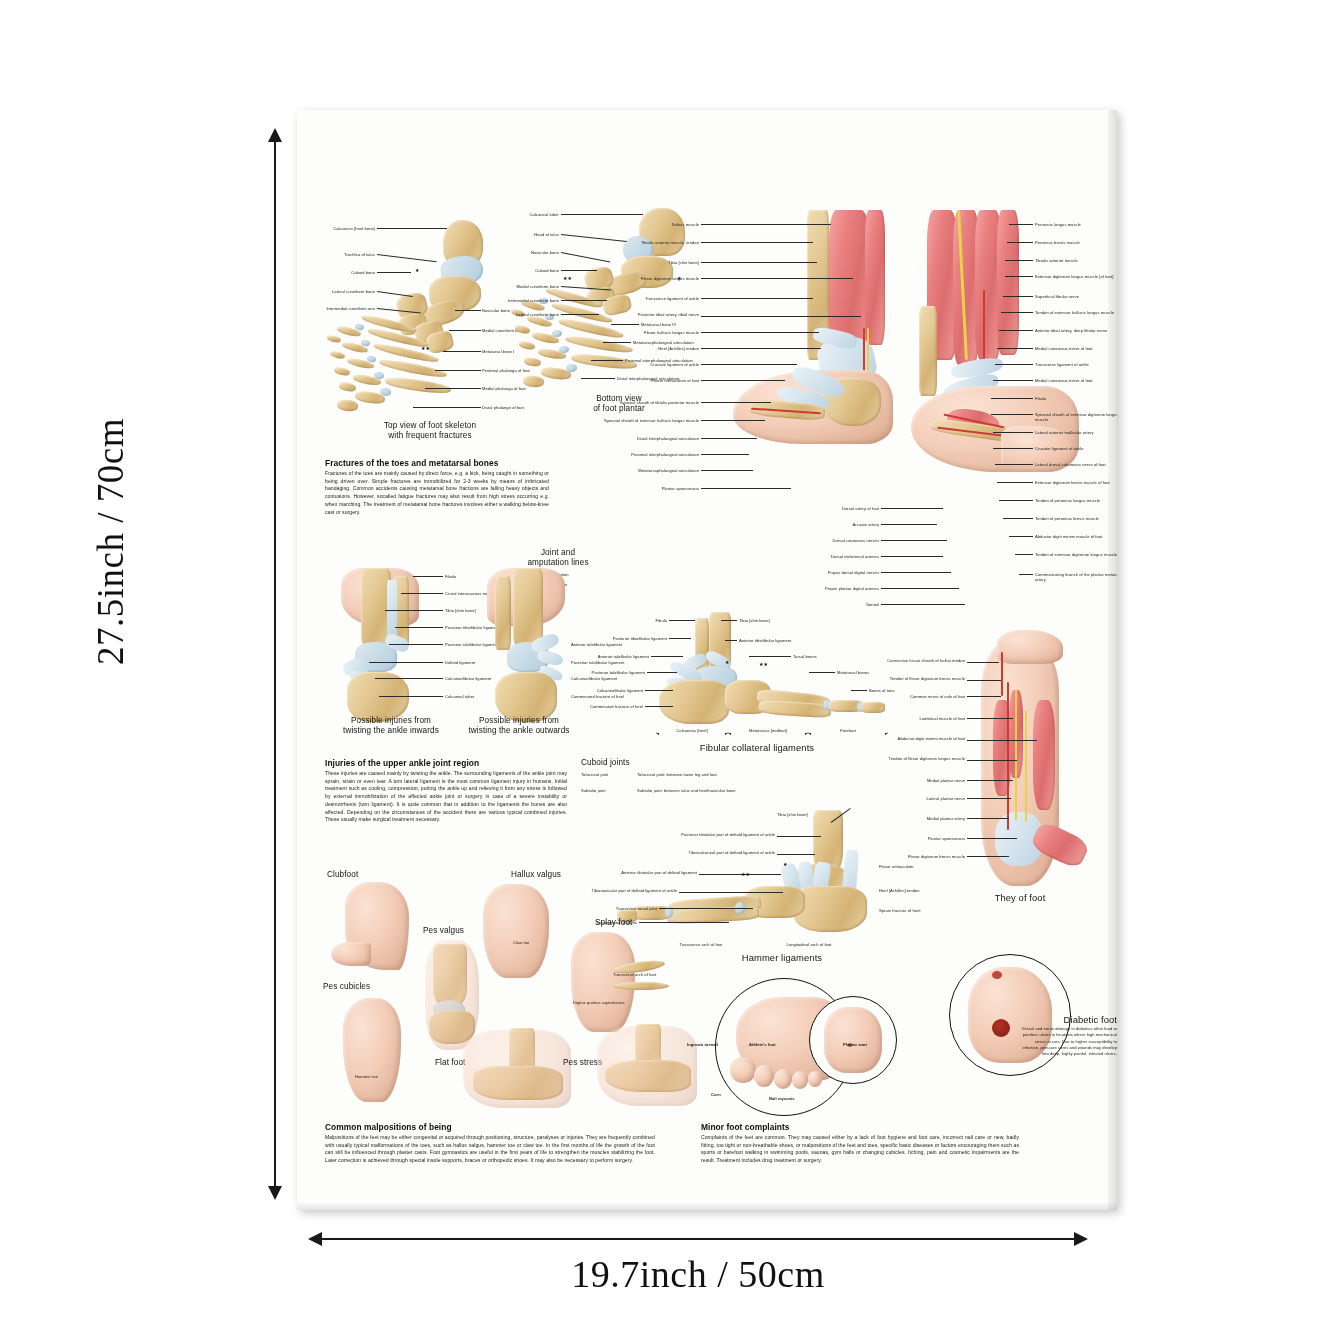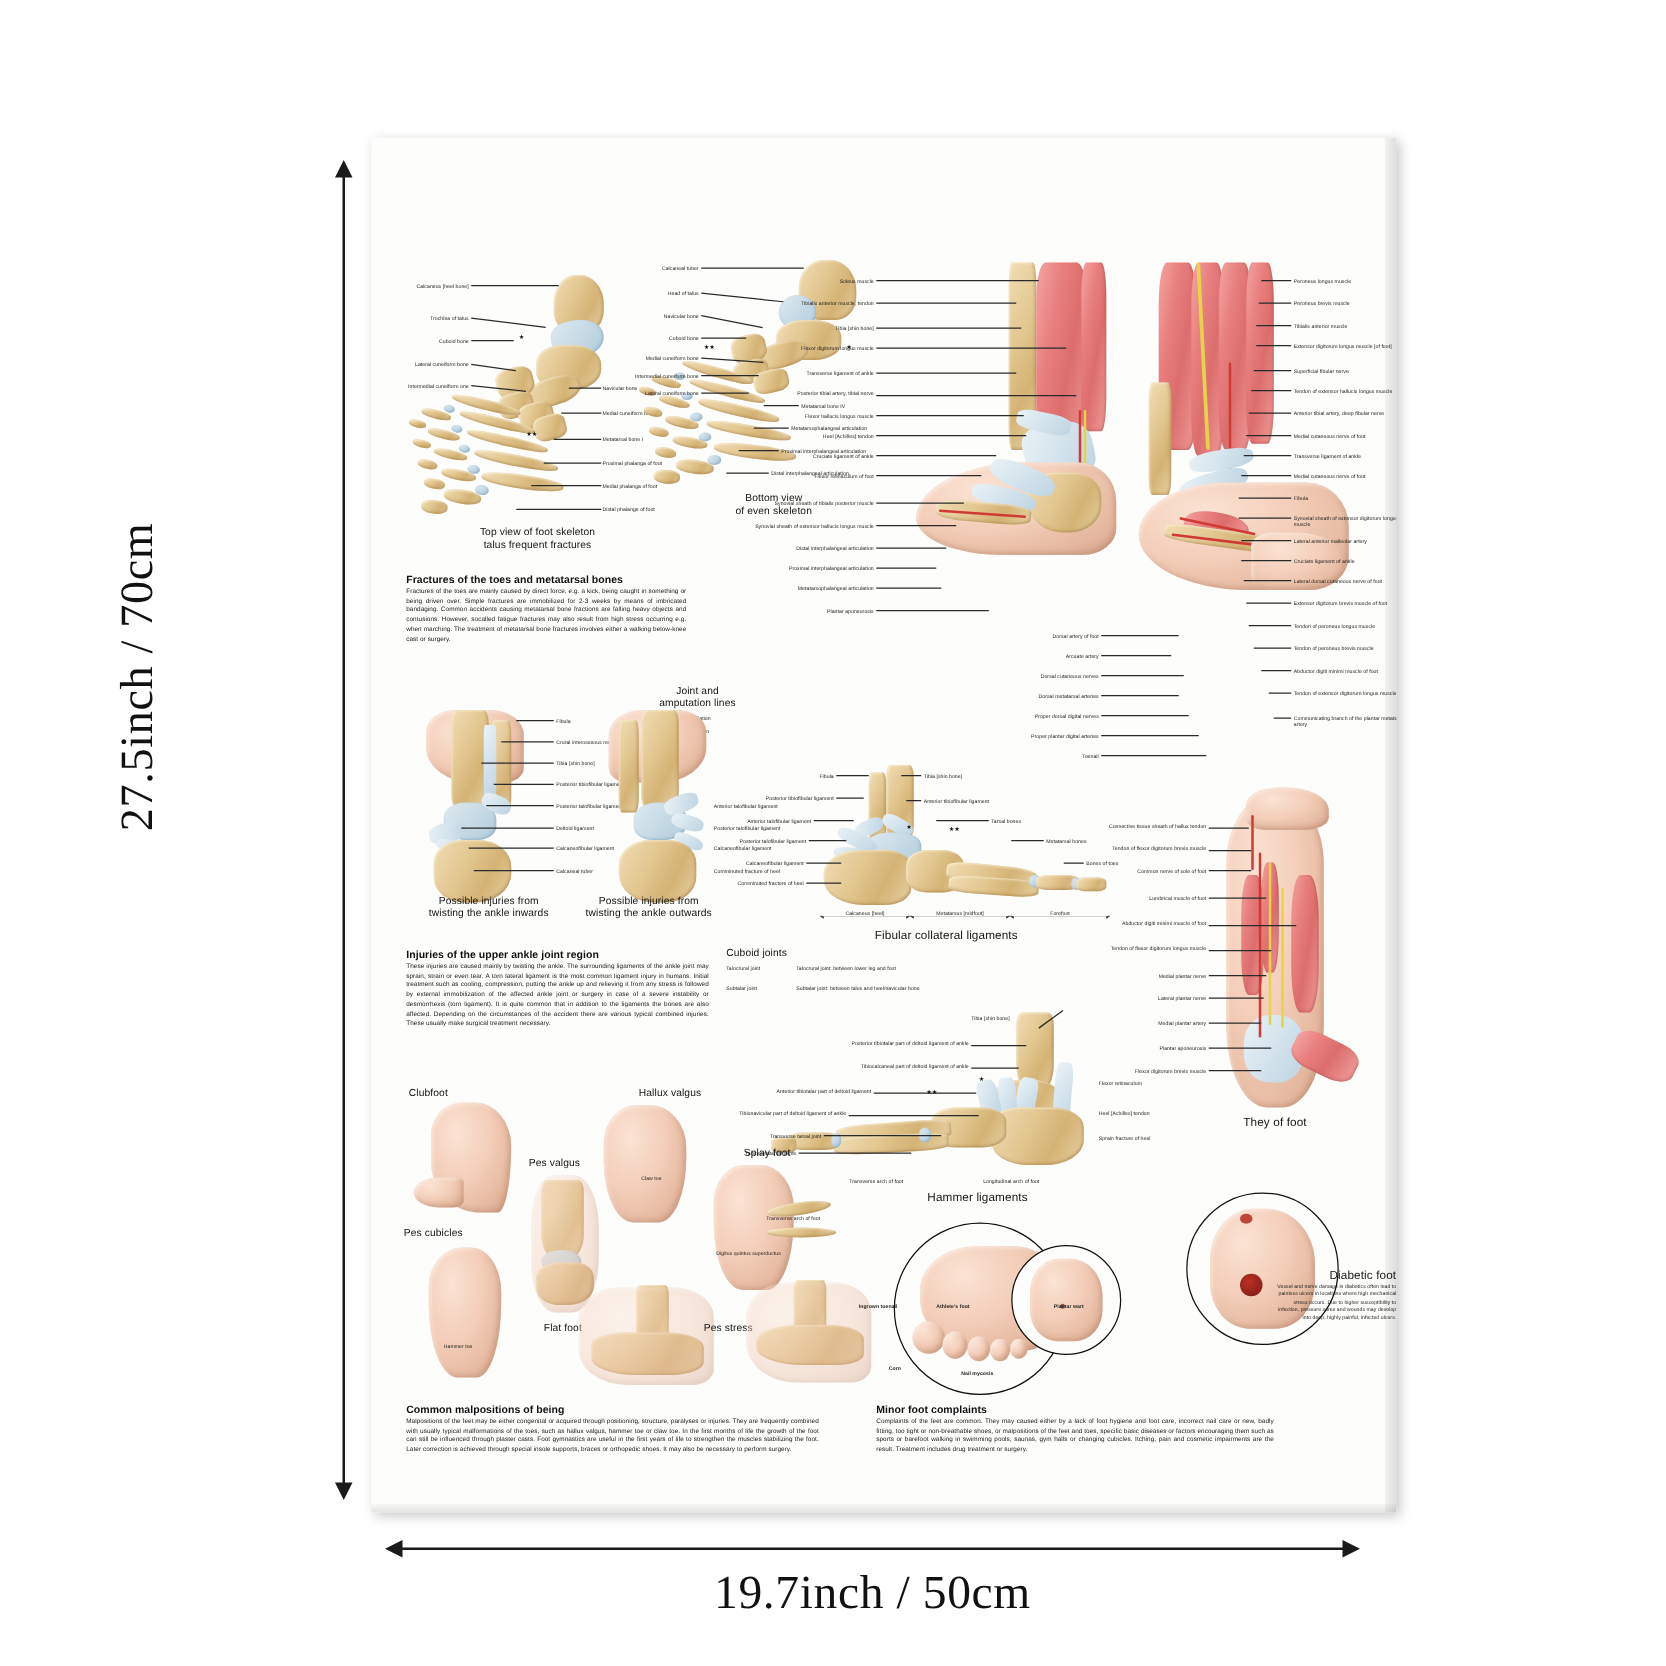--- a/index.html
+++ b/index.html
@@ -166,21 +166,21 @@
     <div class="lbl l" style="left:157px;top:170px;width:70px;">Medial phalanga of foot</div>
     <div class="lead" style="left:100px;top:172px;width:56px;"></div>
     <div class="lbl l" style="left:157px;top:189px;width:70px;">Distal phalange of foot</div>
     <div class="lead" style="left:88px;top:191px;width:68px;"></div>
 
     <div class="star" style="left:90px;top:52px;">★</div>
     <div class="star" style="left:96px;top:130px;">★★</div>
 
     <div class="cap" style="left:10px;top:205px;width:190px;">
       <span>Top view of foot skeleton</span><br>
-      <span>talus frequent fractures</span>
+      <span>with frequent fractures</span>
     </div>
   </div>
 
   <div class="fig" style="left:214px;top:88px;width:220px;height:220px;">
     <div class="bone" style="left:128px;top:10px;width:46px;height:48px;border-radius:44% 46% 36% 40%/46% 50% 38% 34%;"></div>
     <div class="cart" style="left:112px;top:38px;width:30px;height:28px;"></div>
     <div class="bone" style="left:110px;top:58px;width:52px;height:32px;border-radius:42%;"></div>
     <div class="bone" style="left:92px;top:76px;width:44px;height:20px;border-radius:44%;transform:rotate(-15deg);"></div>
     <div class="bone" style="left:74px;top:70px;width:28px;height:22px;border-radius:36%;transform:rotate(-13deg);"></div>
     <div class="bone" style="left:76px;top:90px;width:28px;height:18px;border-radius:34%;transform:rotate(-13deg);"></div>
@@ -228,21 +228,21 @@
     <div class="lbl l" style="left:114px;top:160px;width:68px;">Proximal interphalangeal articulation</div>
     <div class="lead" style="left:80px;top:162px;width:32px;"></div>
     <div class="lbl l" style="left:106px;top:178px;width:68px;">Distal interphalangeal articulation</div>
     <div class="lead" style="left:70px;top:180px;width:34px;"></div>
 
     <div class="star" style="left:52px;top:78px;">★★</div>
     <div class="star" style="left:166px;top:78px;">★</div>
 
     <div class="cap" style="left:48px;top:196px;width:120px;">
       <span>Bottom view</span><br>
-      <span>of even skeleton</span>
+      <span>of foot plantar</span>
     </div>
   </div>
 
   <div class="fig" style="left:418px;top:100px;width:392px;height:410px;">
 
     <div class="bone" style="left:92px;top:0px;width:22px;height:150px;border-radius:12%;"></div>
     <div class="musc" style="left:114px;top:0px;width:42px;height:160px;border-radius:18% 24% 40% 30%;"></div>
     <div class="musc" style="left:150px;top:0px;width:20px;height:135px;border-radius:20%;"></div>
     <div class="tend" style="left:104px;top:128px;width:56px;height:46px;border-radius:28% 42% 30% 34%;transform:rotate(-12deg);"></div>
     <div class="tend" style="left:98px;top:120px;width:44px;height:16px;border-radius:34%;transform:rotate(12deg);"></div>

